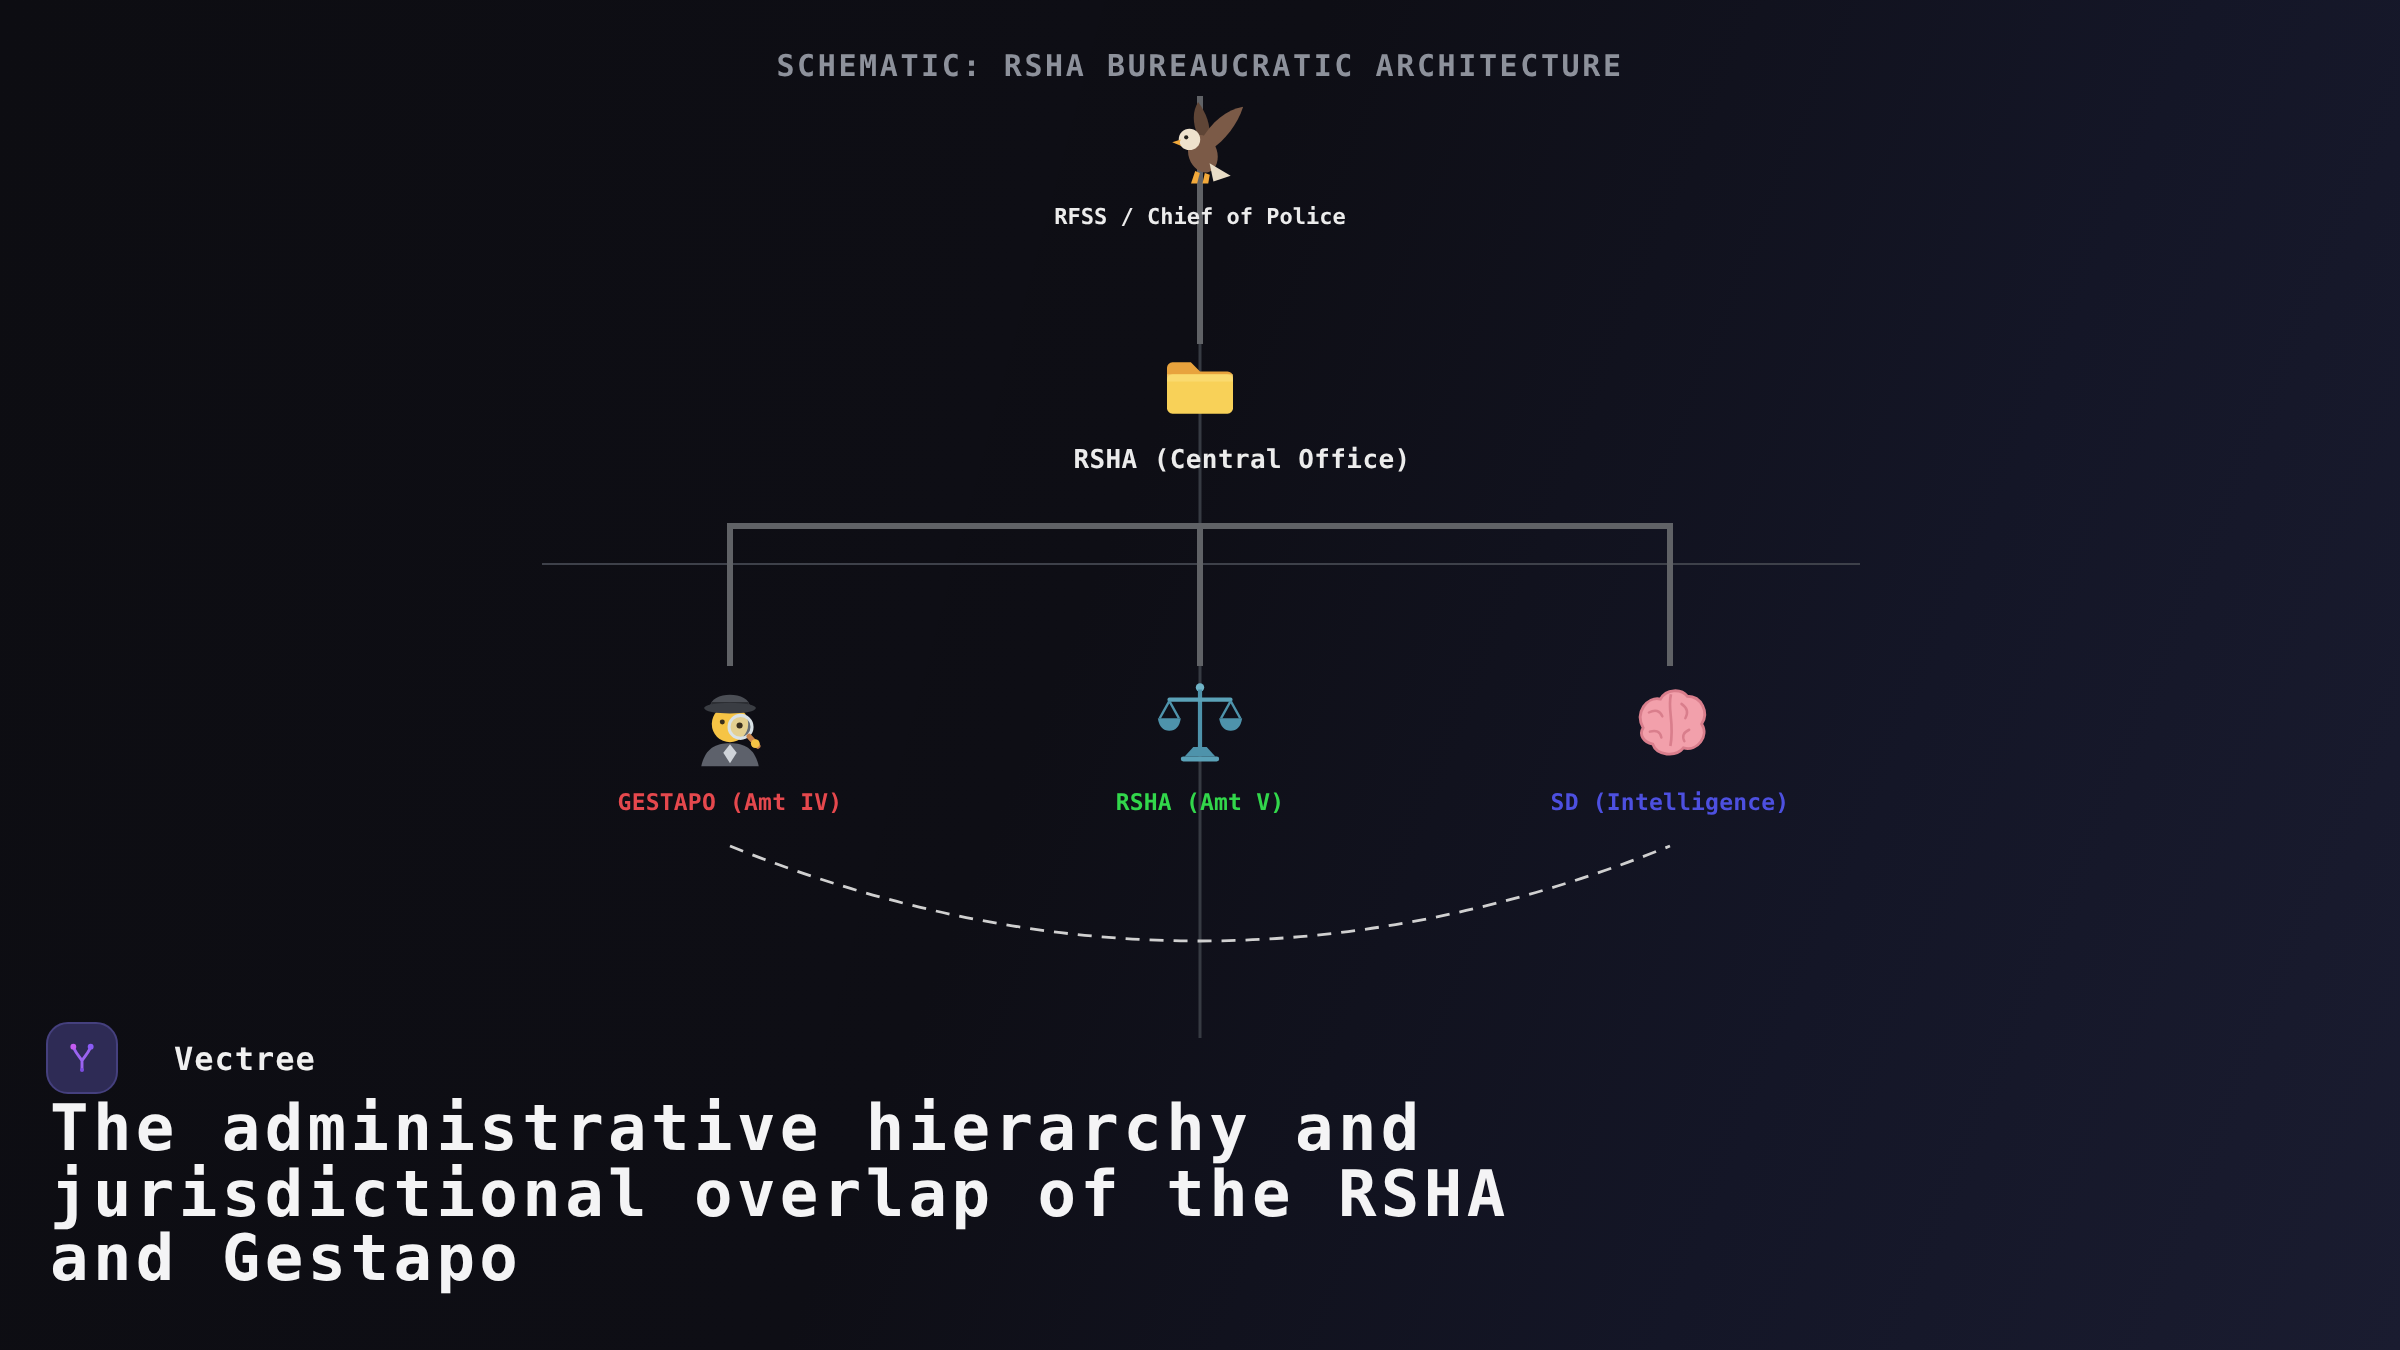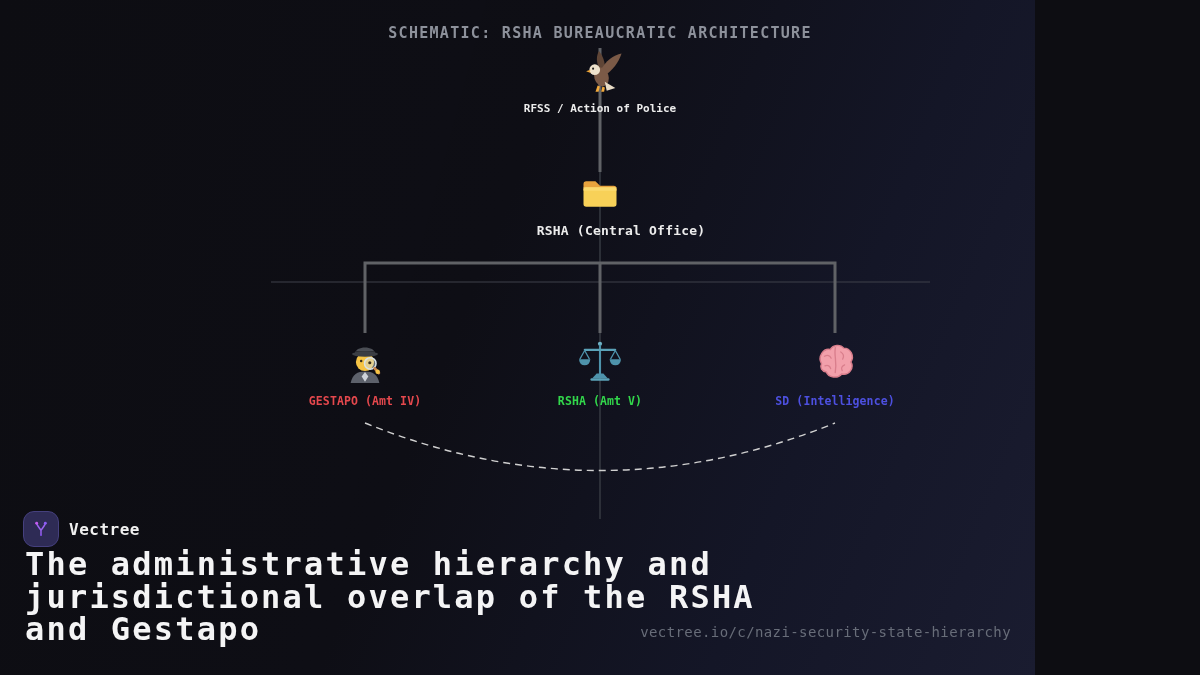--- a/index.html
+++ b/index.html
@@ -1,38 +1,38 @@
 <!DOCTYPE html>
 <html><head>
 <meta charset="utf-8">
 <style>
   html,body{margin:0;padding:0;background:#0d0d12;}
   .canvas{
-    position:relative;width:1035px;height:675px;overflow:hidden;
+    position:relative;width:1200px;height:675px;overflow:hidden;
     background:linear-gradient(105deg,#0d0d12 0%,#0e0e15 40%,#13152300 0%),
                linear-gradient(112deg,#0d0d12 0%,#0e0e15 45%,#141627 75%,#1a1c30 100%);
     font-family:"DejaVu Sans Mono","Liberation Mono",monospace;
     color:#ececec;
   }
   .abs{position:absolute;}
   .ctr{transform:translateX(-50%);text-align:center;white-space:nowrap;}
 
   .schematic-title{top:24px;left:600px;font-size:15px;font-weight:bold;letter-spacing:1.3px;color:#8d919b;}
   .node-label{font-weight:bold;color:#ececec;}
   .rfss-label{top:102px;left:600px;font-size:11px;}
   .rsha-label{top:223px;left:600px;font-size:13px;letter-spacing:.2px;margin-left:21px;}
   .branch-label{top:394px;font-size:11.5px;font-weight:bold;letter-spacing:.1px;}
   .overlap-note{top:498px;left:600px;font-size:9.5px;font-style:italic;color:#8c8c8c;letter-spacing:.4px;}
 
   .icon-box{position:absolute;width:46px;height:46px;}
   .icon-box svg{width:100%;height:100%;display:block;}
 
   .conn{position:absolute;left:0;top:0;}
 
-  .brand-row{left:23px;top:511px;display:flex;align-items:center;gap:10px;}
+  .brand-row{left:23px;top:511px;display:flex;align-items:center;gap:28px;}
   .brand-logo{width:36px;height:36px;border-radius:11px;background:#2e2b55;border:1px solid #45407e;
     display:flex;align-items:center;justify-content:center;box-sizing:border-box;}
   .brand-logo svg{width:24px;height:24px;}
   .brand-name{font-size:16px;font-weight:bold;color:#f0f0f0;letter-spacing:.5px;}
 
   .headline{left:25px;top:548px;width:800px;font-size:32px;line-height:32.5px;font-weight:bold;
     letter-spacing:2.2px;color:#f4f4f5;}
   .footer-url{right:24px;top:624px;font-size:14px;color:#686d79;letter-spacing:.4px;white-space:nowrap;}
 </style>
 </head>
@@ -57,21 +57,21 @@
       <path d="M24 21 C30 10 38 4 46.5 2.5 C43.5 12 37 20 29.5 25 Z" fill="#7b5a47"></path>
       <ellipse cx="25.5" cy="27" rx="7.5" ry="10" fill="#7b5a47" transform="rotate(-18 25.5 27)"></ellipse>
       <path d="M29 32 L40 38.5 L31 41.5 Z" fill="#e8dcc6"></path>
       <circle cx="18.5" cy="19.5" r="5.6" fill="#eee2cd"></circle>
       <circle cx="16.8" cy="18.4" r="1.1" fill="#23201c"></circle>
       <path d="M14 19.5 L9.5 21 L14.3 23 Q12.8 21.3 14 19.5 Z" fill="#f2a93b"></path>
       <path d="M21.5 36 l-2.2 6.5 h3.2 l1.4 -5.5 Z" fill="#f2a93b"></path>
       <path d="M26.5 37 l-1.2 5.5 h3 l0.8 -4.5 Z" fill="#f2a93b"></path>
     </svg>
   </div>
-  <div class="abs ctr node-label rfss-label">RFSS / Action of Police</div>
+  <div class="abs ctr node-label rfss-label">RFSS / Chief of Police</div>
 
   <div class="icon-box" style="left:578px;top:172px;width:44px;height:44px;">
     <svg viewBox="0 0 48 48">
       <path d="M6 13 a3 3 0 0 1 3 -3 h10 l5 5 h15 a3 3 0 0 1 3 3 v2 H6 Z" fill="#e8a33d"></path>
       <rect x="6" y="16.5" width="36" height="21.5" rx="3" fill="#f8d158"></rect>
       <rect x="6" y="16.5" width="36" height="4" fill="#fbe07d" opacity="0.6"></rect>
     </svg>
   </div>
   <div class="abs ctr node-label rsha-label">RSHA (Central Office)</div>
 
@@ -124,15 +124,14 @@
         <circle cx="11.5" cy="9.5" r="2.2" fill="#c45cf0"></circle>
         <circle cx="24.5" cy="9.5" r="2.2" fill="#8b5cf6"></circle>
         <circle cx="18" cy="27" r="1.5" fill="#7c4ce0"></circle>
       </svg>
     </div>
     <div class="brand-name">Vectree</div>
   </div>
 
   <div class="abs headline">The administrative hierarchy and jurisdictional overlap of the RSHA and Gestapo</div>
 
-  <div class="abs footer-url">vectree.io/c/nazi-security-state-hierarchy</div>
 
 </div>
 
 </body></html>

